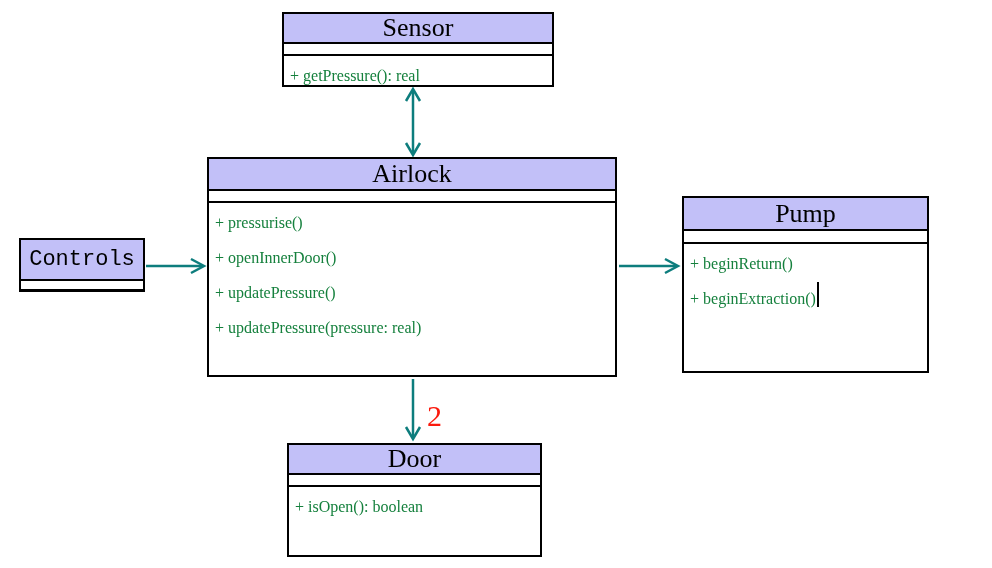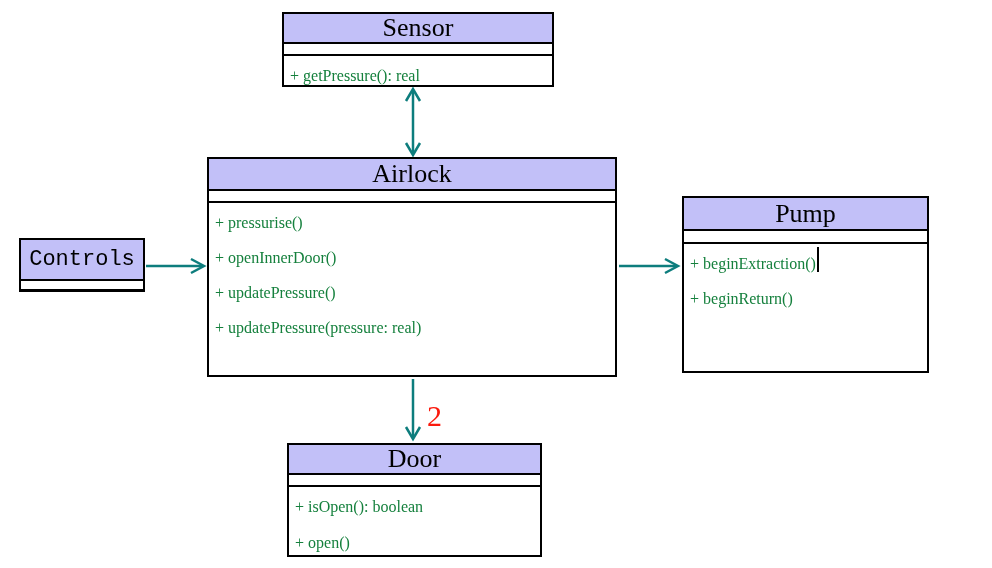--- a/index.html
+++ b/index.html
@@ -111,33 +111,32 @@
       <div class="m">+ openInnerDoor()</div>
       <div class="m">+ updatePressure()</div>
       <div class="m">+ updatePressure(pressure: real)</div>
     </div>
   </div>
 
   <div class="cls" style="left:682px;top:196px;width:247px;height:177px;">
     <div class="cls-header" style="height:31px;">Pump</div>
     <div class="cls-attrs" style="height:13px;"></div>
     <div class="cls-methods lh35">
+      <div class="m">+ beginReturn()</div>
       <div class="m"><span>+ beginExtraction()</span><span class="caret"></span></div>
-      <div class="m">+ beginReturn()</div>
     </div>
   </div>
 
   <div class="cls" style="left:19px;top:238px;width:126px;height:54px;">
     <div class="cls-header" style="height:39px;font-size:22px;font-family:Liberation Mono, monospace;">Controls</div>
     <div class="cls-attrs" style="height:10px;"></div>
     <div class="cls-methods" style="padding:0;"></div>
   </div>
 
   <div class="cls" style="left:287px;top:443px;width:255px;height:114px;">
     <div class="cls-header" style="height:28px;">Door</div>
     <div class="cls-attrs" style="height:12px;"></div>
     <div class="cls-methods lh36">
       <div class="m">+ isOpen(): boolean</div>
-      <div class="m">+ open()</div>
     </div>
   </div>
 
 </div>
 
 </body></html>

